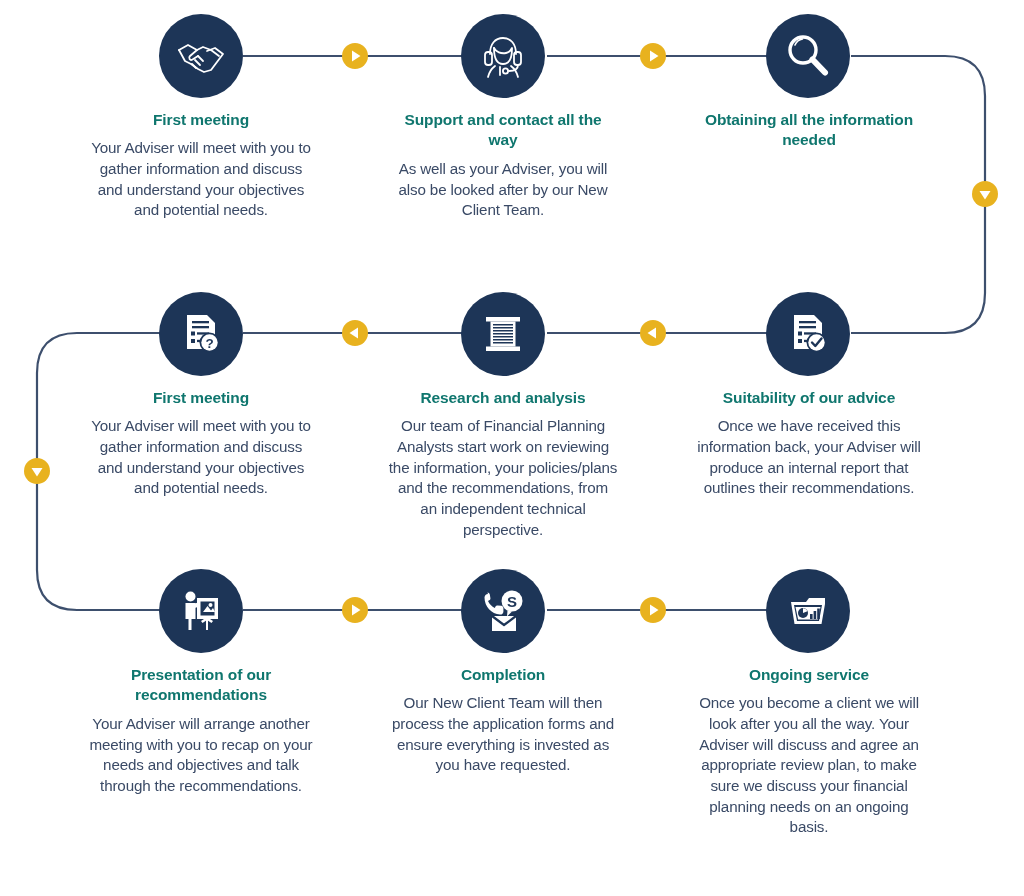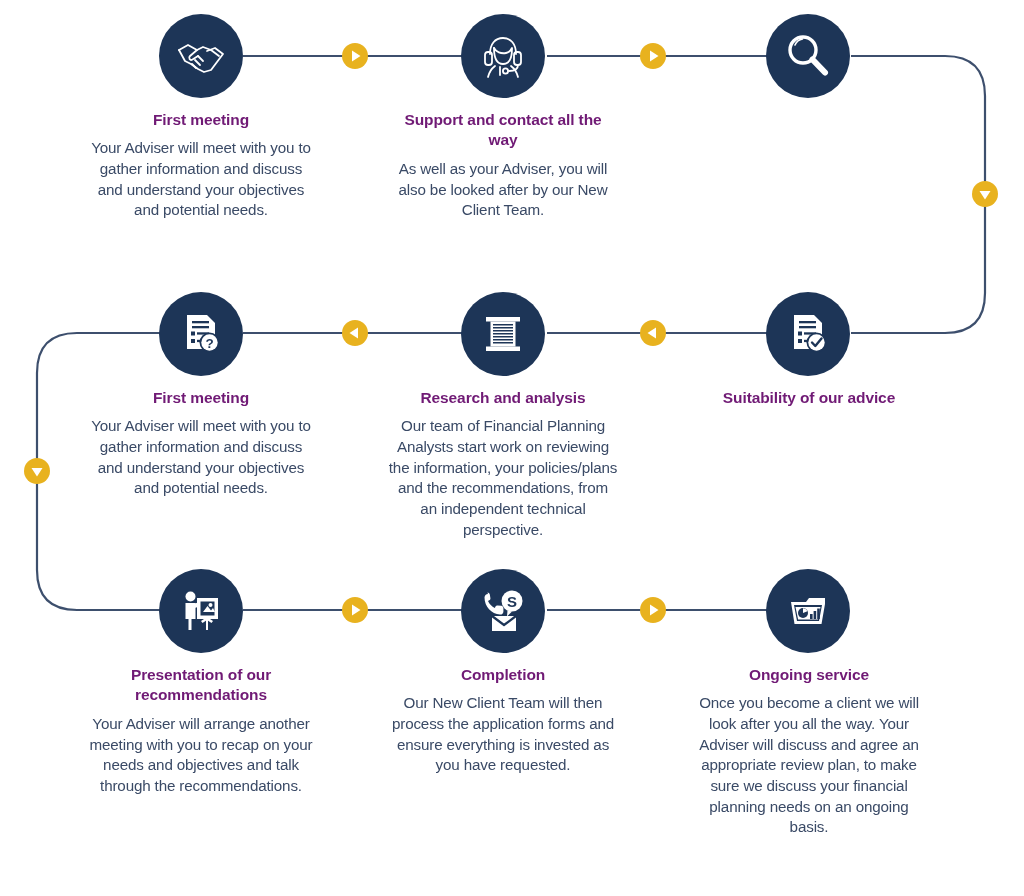--- a/index.html
+++ b/index.html
@@ -49,21 +49,21 @@
     align-items: center;
     justify-content: center;
     box-sizing: border-box;
   }
   .step-icon svg { display: block; }
 
   .step-title {
     font-size: 15.5px;
     font-weight: bold;
     line-height: 1.32;
-    color: #701a75;
+    color: #0f766e;
     margin-top: 12px;
     letter-spacing: -0.1px;
   }
 
   .step-desc {
     font-size: 15.2px;
     line-height: 1.36;
     color: #3a4a66;
     margin-top: 8px;
     letter-spacing: -0.15px;
@@ -156,20 +156,21 @@
     <div class="step-icon">
       <svg width="52" height="52" viewBox="0 0 52 52">
         <g fill="none" stroke="#ffffff" stroke-linecap="round">
           <circle cx="21" cy="20" r="13" stroke-width="3.4"></circle>
           <path d="M13 15 C14.5 11.5 17.5 9.5 20.5 9" stroke-width="1.6"></path>
           <path d="M30.5 29.5 L43 42.5" stroke-width="6"></path>
         </g>
       </svg>
     </div>
   </div>
+  <div class="step-title">Obtaining all the information needed</div>
 </div>
 
 <div class="step r2 c1">
   <div class="step-icon-wrap">
     <div class="step-icon">
       <svg width="52" height="52" viewBox="0 0 52 52">
         <g fill="#ffffff">
           <path d="M12 7 h20 l8 8 v26 h-28 z" fill="#ffffff"></path>
         </g>
         <g fill="#1d3557">
@@ -226,20 +227,21 @@
           <rect x="16" y="31" width="4" height="4"></rect>
           <rect x="22" y="31.8" width="12" height="2.3"></rect>
         </g>
         <circle cx="34.5" cy="34.5" r="10" fill="#1d3557"></circle>
         <circle cx="34.5" cy="34.5" r="8.2" fill="#ffffff"></circle>
         <path d="M30 34.5 L33.3 38 L39.5 30.5" fill="none" stroke="#1d3557" stroke-width="2.4" stroke-linecap="round" stroke-linejoin="round"></path>
       </svg>
     </div>
   </div>
   <div class="step-title">Suitability of our advice</div>
+  <div class="step-desc">Once we have received this information back, your Adviser will produce an internal report that outlines their recommendations.</div>
 </div>
 
 <div class="step r3 c1">
   <div class="step-icon-wrap">
     <div class="step-icon">
       <svg width="52" height="52" viewBox="0 0 52 52">
         <g fill="#ffffff">
           <circle cx="15.5" cy="11.5" r="5"></circle>
           <path d="M10.5 18 h10 v16 h-4 v11 h-3 v-11 h-3 z"></path>
           <path d="M18 19 l7 -2 l1.5 4 l-7 2 z"></path>

